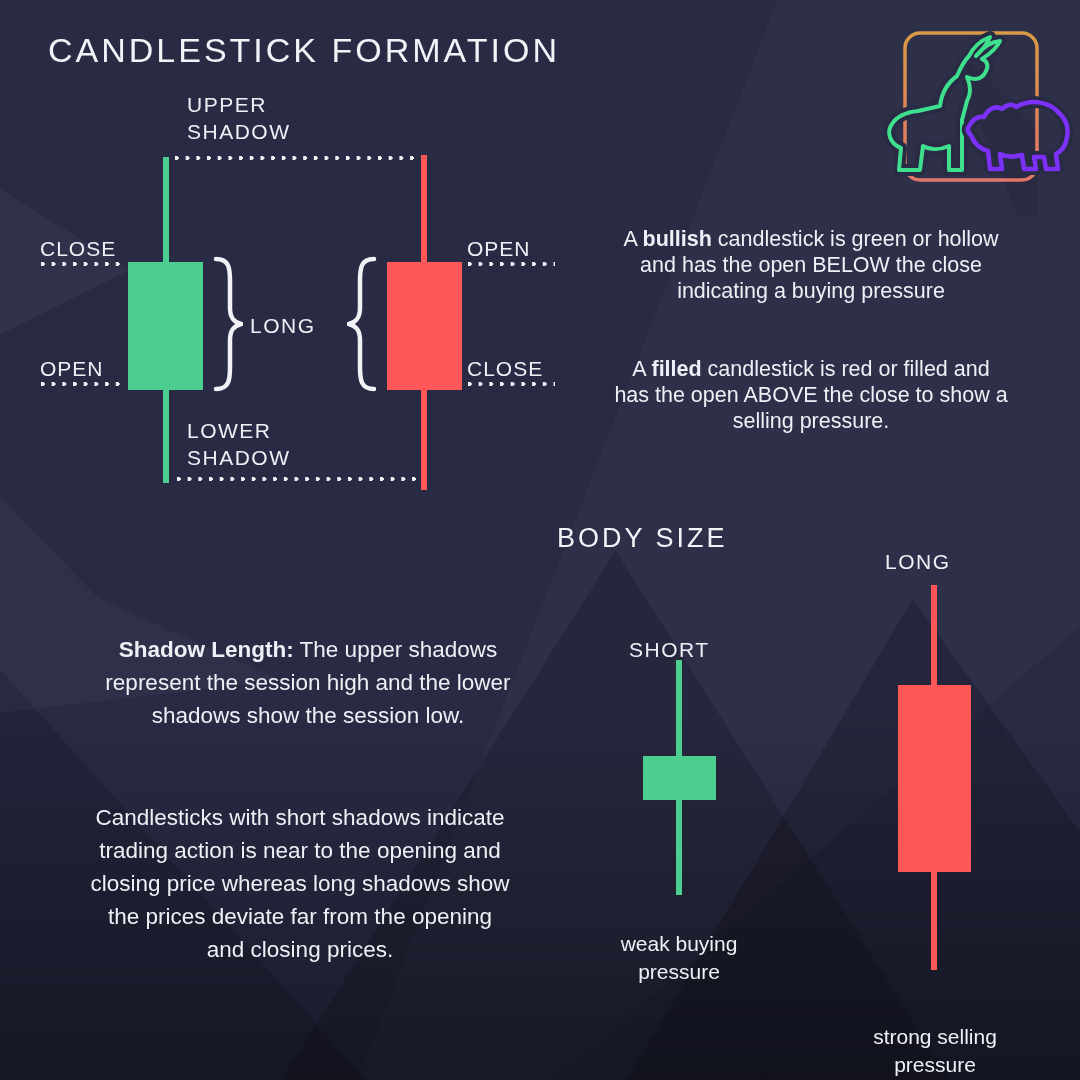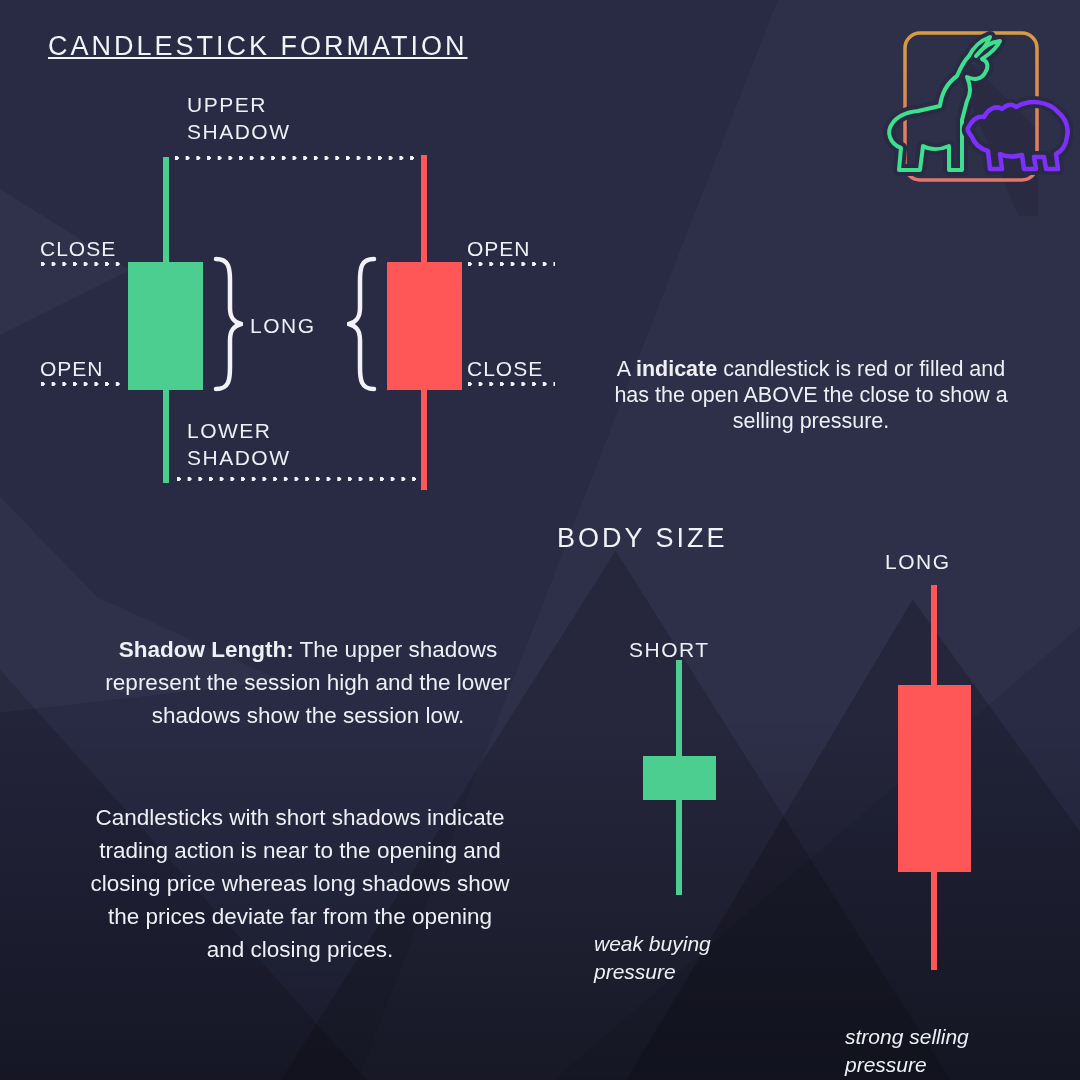--- a/index.html
+++ b/index.html
@@ -18,38 +18,38 @@
   .ridge-left{background:rgba(255,255,255,0.03);
     clip-path:polygon(0 46%,9% 55.3%,26% 63%,0 66%);}
   .peak-mid{background:rgba(0,0,0,0.16);
     clip-path:polygon(57% 51%,88% 100%,26% 100%);}
   .peak-right{background:rgba(0,0,0,0.18);
     clip-path:polygon(84.5% 55.5%,100% 77%,100% 100%,58% 100%);}
   .slope-bottom-left{background:rgba(0,0,0,0.14);
     clip-path:polygon(0 62%,34% 100%,0 100%);}
   .fade-bottom{background:linear-gradient(180deg,rgba(0,0,0,0) 66%,rgba(0,0,0,0.38) 100%);}
   
-  .title{position:absolute;left:48px;top:31px;font-size:27px;letter-spacing:3px;color:#f2f3f7;text-decoration:underline;}
+  .title{position:absolute;left:48px;top:31px;font-size:34px;letter-spacing:3px;color:#f2f3f7;}
   .section-heading{position:absolute;left:557px;top:523px;font-size:27px;letter-spacing:3px;color:#f2f3f7;}
   
   .logo{position:absolute;left:878px;top:20px;width:195px;height:200px;}
   
   .lbl{position:absolute;font-size:21px;letter-spacing:1.5px;color:#eef0f5;text-align:left;white-space:pre-line;line-height:27px;}
   .dots{position:absolute;height:6px;
     background-image:radial-gradient(circle 2.1px at 2.6px 50%, #f1f1f6 97%, rgba(0,0,0,0));
     background-size:10.7px 6px;background-repeat:repeat-x;}
   .wick{position:absolute;width:6px;}
   .candle-body{position:absolute;width:75px;}
   .green{background:#4bce90;}
   .red{background:#ff5757;}
   .brace{position:absolute;width:30px;height:136px;}
   .para{position:absolute;text-align:center;white-space:pre-line;}
   .para-right{left:613px;width:396px;font-size:21.5px;line-height:26px;}
   .para-left{left:88px;top:600px;width:440px;font-size:22.5px;line-height:33px;}
-  .caption{position:absolute;font-size:21px;line-height:28px;white-space:pre-line;color:#eef0f5;font-style:italic;}
+  .caption{position:absolute;font-size:21px;line-height:28px;text-align:center;white-space:pre-line;color:#eef0f5;}
   b{font-weight:bold;}
 </style>
 </head>
 <body>
 
 <div class="canvas">
 
   <div class="bg-layer wedge-light"></div>
   <div class="bg-layer sliver-left"></div>
   <div class="bg-layer ridge-left"></div>
@@ -110,21 +110,22 @@
 
   <div class="lbl" style="left:467px;top:235px;width:86px;letter-spacing:1px;">OPEN</div>
   <div class="dots" style="left:467px;top:261px;width:88px;"></div>
   <div class="lbl" style="left:467px;top:355px;width:86px;letter-spacing:1px;">CLOSE</div>
   <div class="dots" style="left:467px;top:381px;width:88px;"></div>
 
   <div class="lbl" style="left:187px;top:417px;width:240px;">LOWER
 SHADOW</div>
   <div class="dots" style="left:176px;top:476px;width:240px;"></div>
 
-  <p class="para para-right" style="top:356px;margin:0;"><span>A </span><b>indicate</b><span> candlestick is red or filled and has the open ABOVE the close to show a selling pressure.</span></p>
+  <p class="para para-right" style="top:226px;margin:0;"><span>A </span><b>bullish</b><span> candlestick is green or hollow and has the open BELOW the close indicating a buying pressure</span></p>
+  <p class="para para-right" style="top:356px;margin:0;"><span>A </span><b>filled</b><span> candlestick is red or filled and has the open ABOVE the close to show a selling pressure.</span></p>
 
   <div class="para para-left">
     <p style="margin:0;"><b>Shadow Length:</b><span> The upper shadows represent the session high and the lower shadows show the session low.</span></p>
     <p style="margin:36px 16px 0 0;">Candlesticks with short shadows indicate trading action is near to the opening and closing price whereas long shadows show the prices deviate far from the opening and closing prices.</p>
   </div>
 
   <div class="section-heading">BODY SIZE</div>
 
   <div class="lbl" style="left:885px;top:548px;width:100px;">LONG</div>
   <div class="lbl" style="left:629px;top:636px;width:100px;">SHORT</div>

